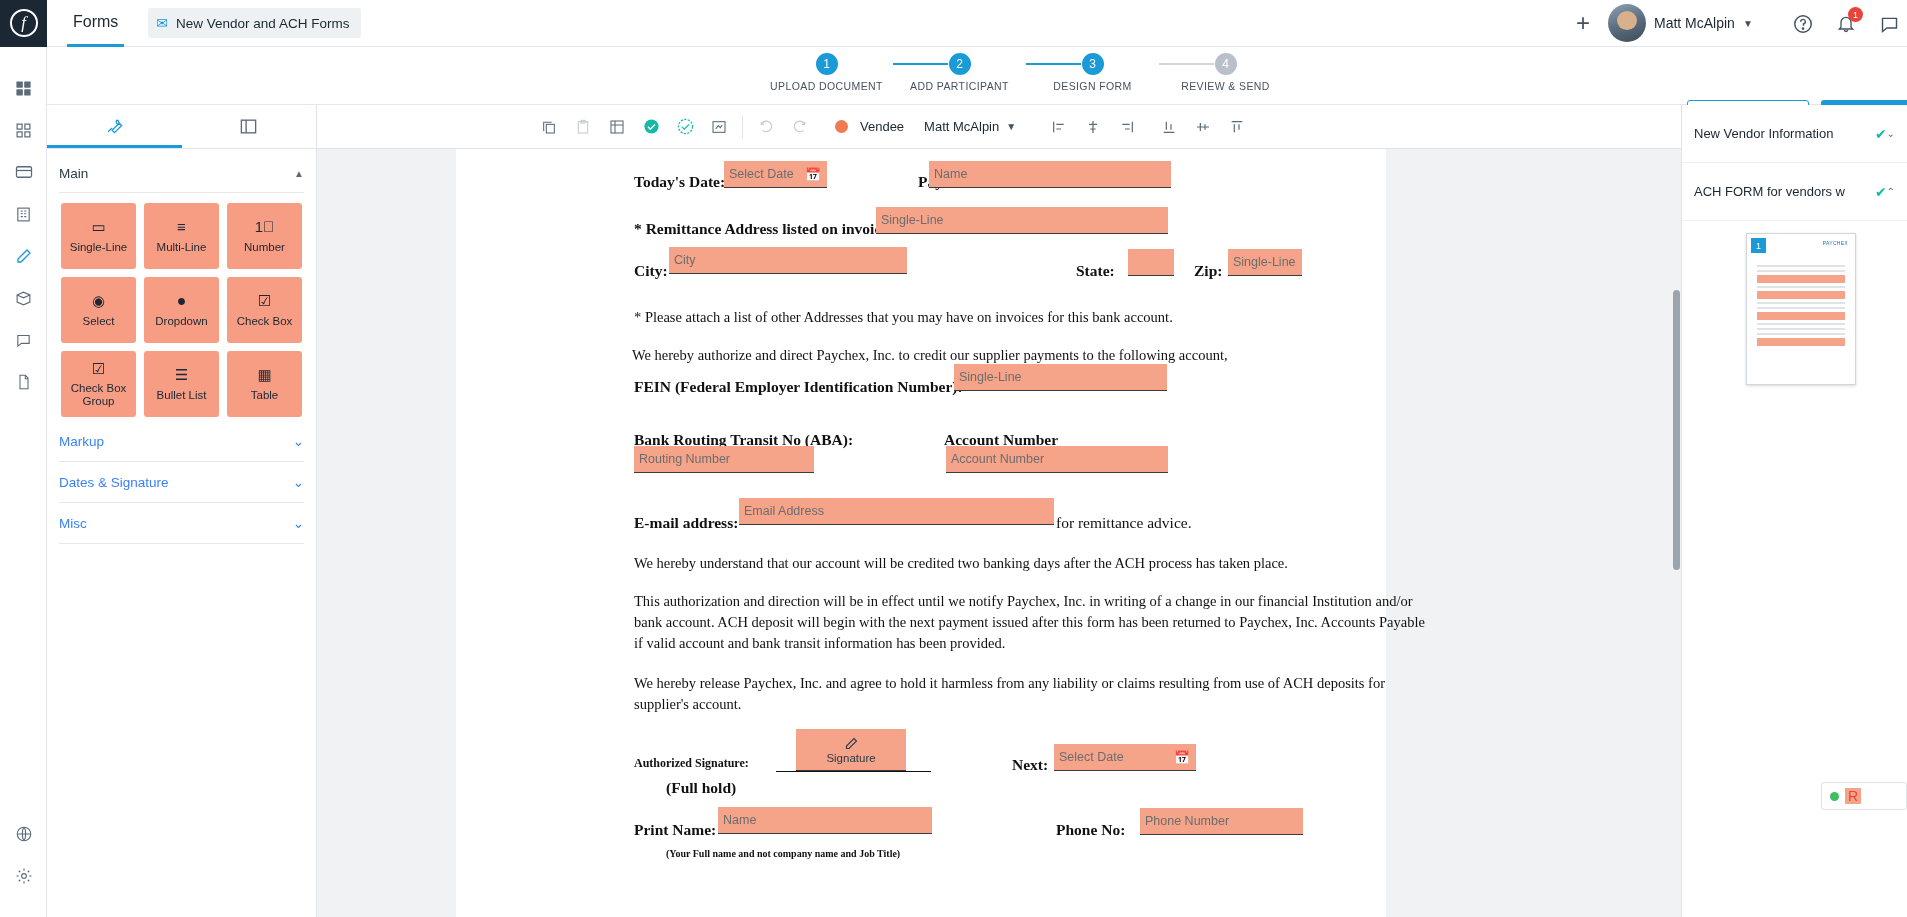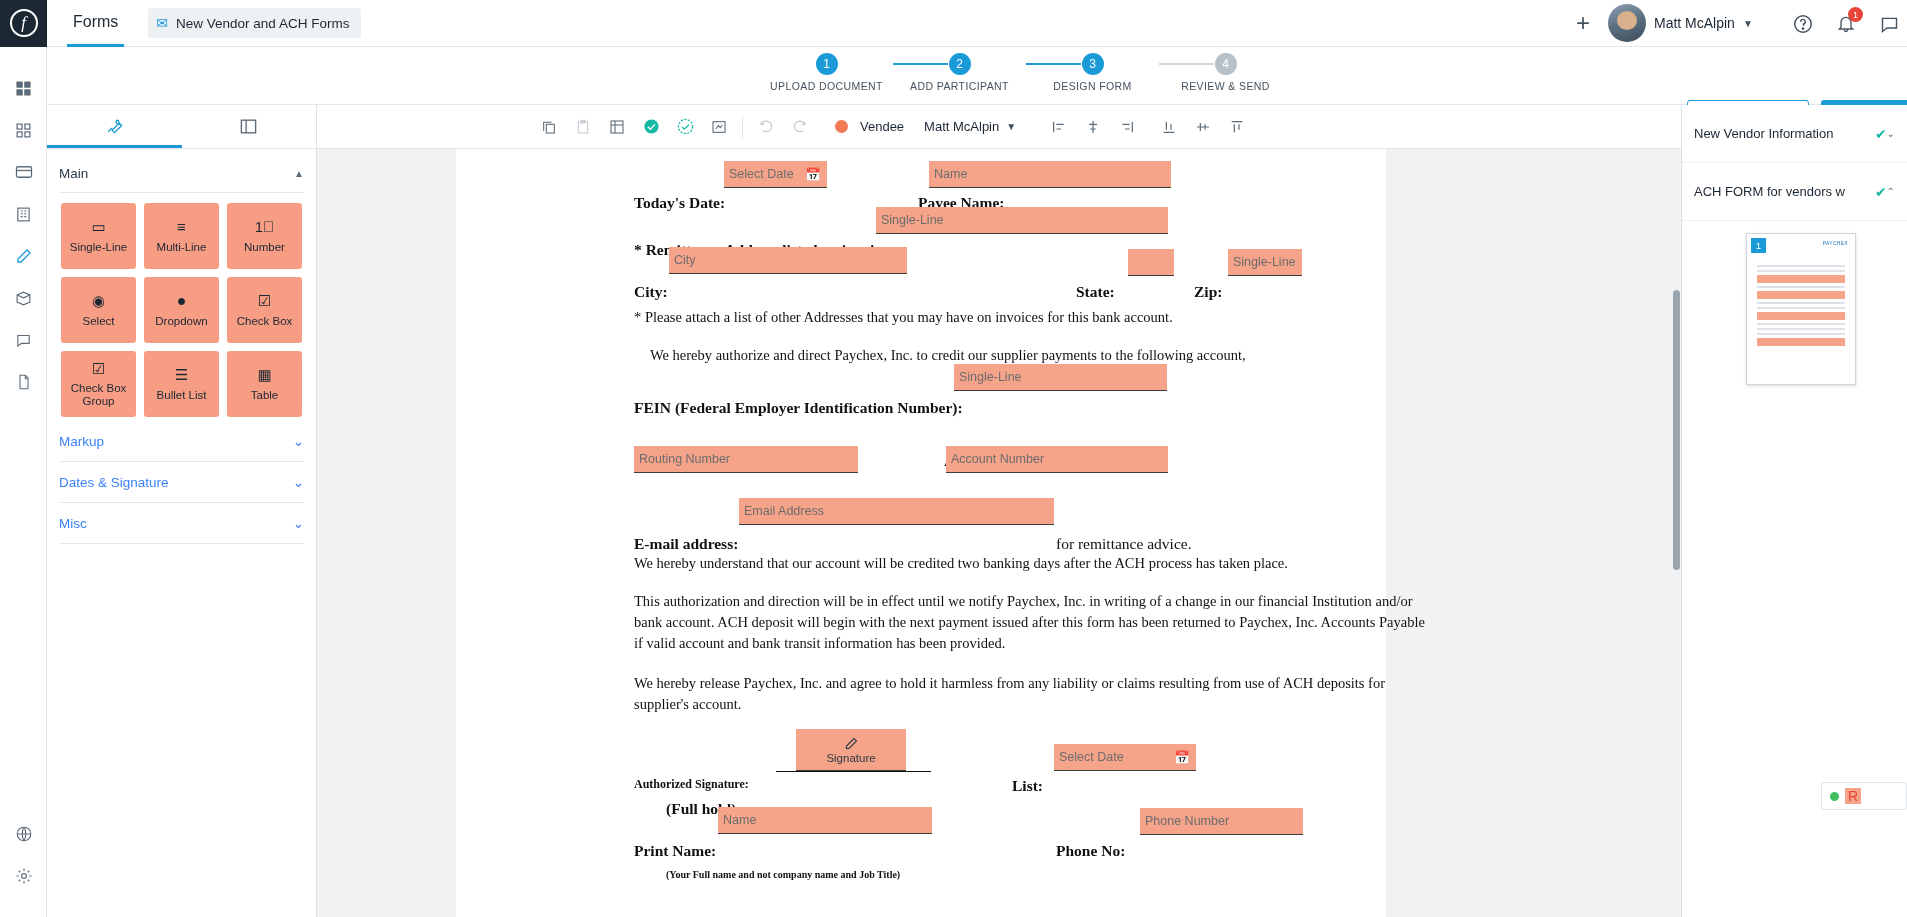--- a/index.html
+++ b/index.html
@@ -181,21 +181,21 @@
     background: #f0f2f4; overflow: hidden;
   }
   .page {
     position: absolute; left: 139px; top: -28px; width: 930px; height: 1180px;
     background: #ffffff;
   }
   .guide { position: absolute; top: 0; width: 0; border-left: 1px dashed #8e99a3; height: 1180px; }
   .guide.l { left: 533px; }
 
   .doc { position: absolute; left: 0; top: 0; width: 930px; font-family: "Liberation Serif", serif; color: #111; }
-  .doc .ln { position: absolute; white-space: nowrap; margin-top: 21px; }
+  .doc .ln { position: absolute; white-space: nowrap; }
   .b { font-weight: bold; }
   .fld {
     position: absolute; background: #f5a389; border-bottom: 1px solid #3b3b3b;
     color: #6d6d6d; font-family: "Liberation Sans", sans-serif; font-size: 12.5px;
     padding: 2px 5px; display: flex; align-items: center;
   }
   .fld .cal { margin-left: auto; color: #2b3b49; font-size: 13px; }
   .sig-fld {
     position: absolute; background: #f5a389; border-bottom: 1px solid #3b3b3b;
     display: flex; flex-direction: column; align-items: center; justify-content: center;
@@ -579,29 +579,29 @@
 
         <div class="ln b" style="left:620px; top:141px; font-size:15.5px">State:</div>
         <div class="fld" style="left:672px; top:128px; width:46px; height:27px"></div>
 
         <div class="ln b" style="left:738px; top:141px; font-size:15.5px">Zip:</div>
         <div class="fld" style="left:772px; top:128px; width:74px; height:27px">
           <span>Single-Line</span>
         </div>
 
         <div class="para" style="left:178px; top:186px; width:800px">* Please attach a list of other Addresses that you may have on invoices for this bank account.</div>
-        <div class="para" style="left:194px; top:224px; width:820px">We hereby authorize and direct Paychex, Inc. to credit our supplier payments to the following account,</div>
+        <div class="para" style="left:176px; top:224px; width:820px">We hereby authorize and direct Paychex, Inc. to credit our supplier payments to the following account,</div>
 
         <div class="ln b" style="left:178px; top:257px; font-size:15.5px">FEIN (Federal Employer Identification Number):</div>
         <div class="fld" style="left:498px; top:243px; width:213px; height:27px">
           <span>Single-Line</span>
         </div>
 
         <div class="ln b" style="left:178px; top:310px; font-size:15.5px">Bank Routing Transit No (ABA):</div>
-        <div class="fld" style="left:178px; top:325px; width:224px; height:27px">
+        <div class="fld" style="left:178px; top:325px; width:180px; height:27px">
           <span>Routing Number</span>
         </div>
 
         <div class="ln b" style="left:488px; top:310px; font-size:15.5px">Account Number</div>
         <div class="fld" style="left:490px; top:325px; width:222px; height:27px">
           <span>Account Number</span>
         </div>
 
         <div class="ln b" style="left:178px; top:393px; font-size:15.5px">E-mail address:</div>
         <div class="fld" style="left:283px; top:377px; width:315px; height:27px">
@@ -617,21 +617,21 @@
           <svg width="15" height="15" viewBox="0 0 24 24" fill="none" stroke="#2b3b49" stroke-width="1.8">
               <path d="M4 20h4L20 8l-4-4L4 16v4z"></path>
             </svg>
           <span>Signature</span>
         </div>
         <div style="position:absolute; left:320px; top:650px; width:155px; border-bottom:1px solid #111"></div>
 
         <div class="ln b" style="left:178px; top:635px; font-size:12px">Authorized Signature:</div>
         <div class="ln b" style="left:210px; top:658px; font-size:15.5px">(Full hold)</div>
 
-        <div class="ln b" style="left:556px; top:635px; font-size:15.5px">List:</div>
+        <div class="ln b" style="left:556px; top:635px; font-size:15.5px">Next:</div>
         <div class="fld" style="left:598px; top:623px; width:142px; height:27px">
           <span>Select Date</span>
           <span class="cal">📅</span>
         </div>
 
         <div class="ln b" style="left:178px; top:700px; font-size:15.5px">Print Name:</div>
         <div class="fld" style="left:262px; top:686px; width:214px; height:27px">
           <span>Name</span>
         </div>
 

